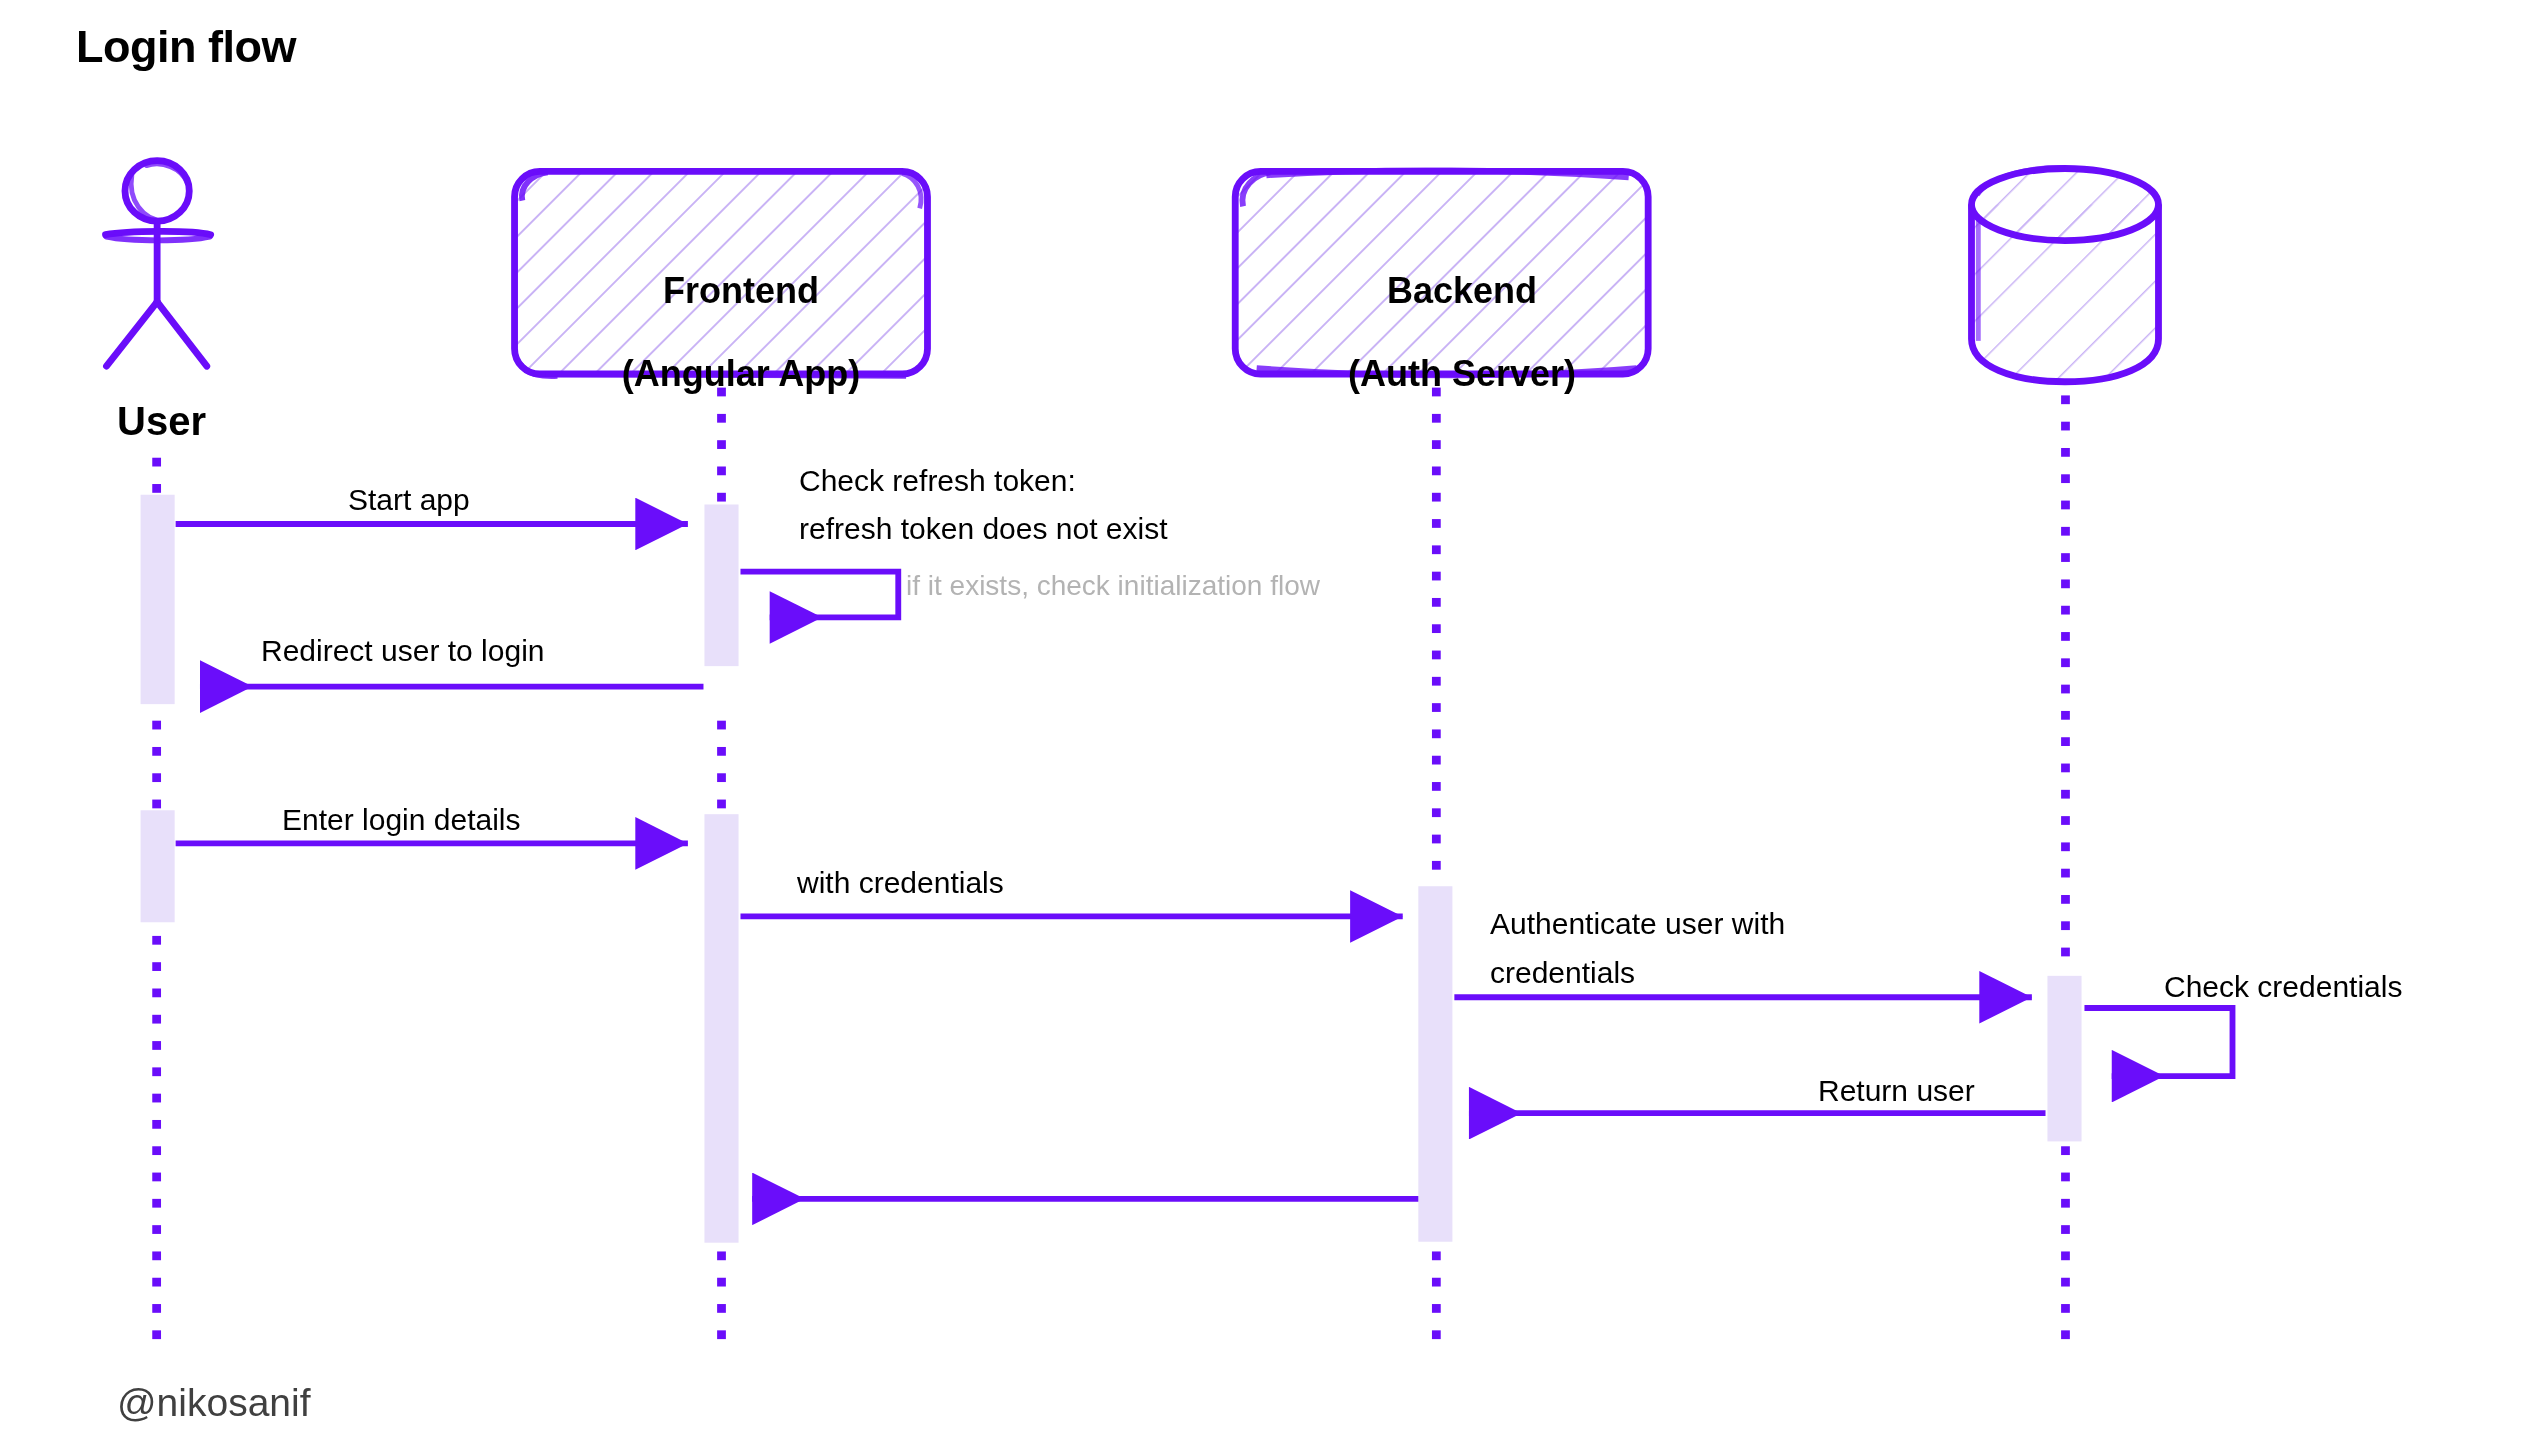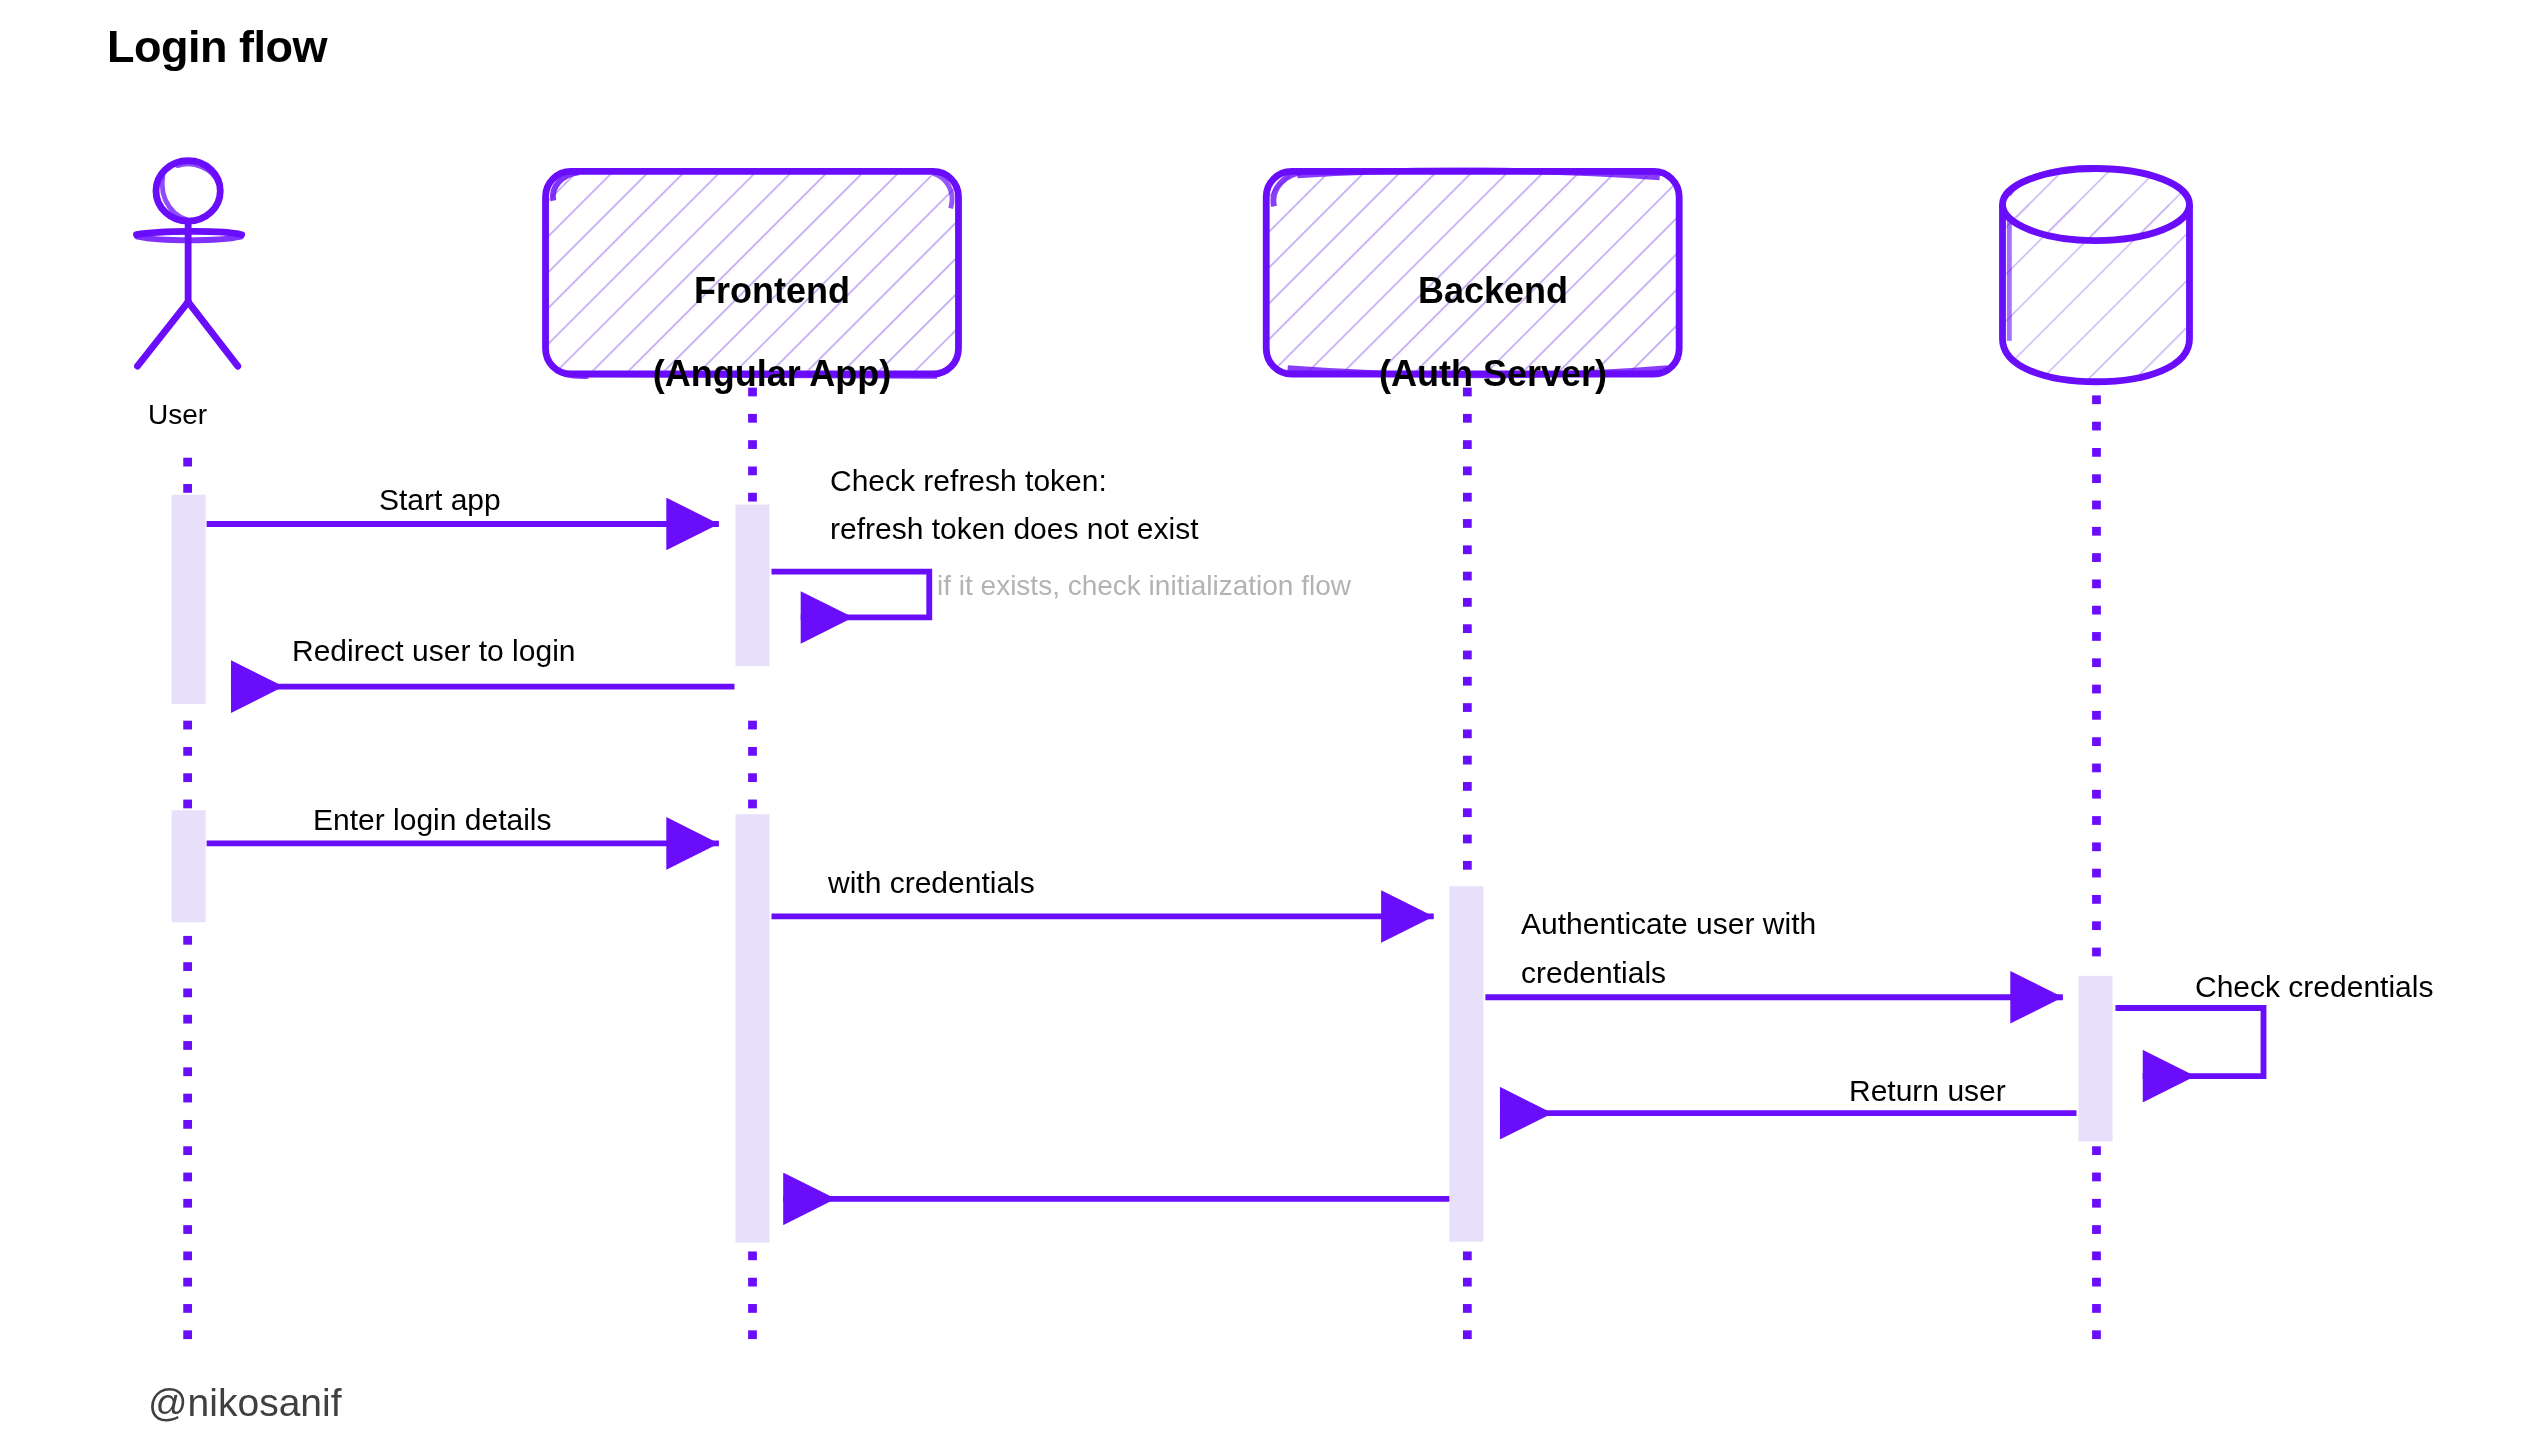--- a/index.html
+++ b/index.html
@@ -13,21 +13,20 @@
     width: 2525px;
     height: 1455px;
     overflow: hidden;
     position: relative;
   }
   #canvas-root {
     position: relative;
     width: 2174px;
     height: 1455px;
     background: #ffffff;
-    margin-left: 31px;
   }
   #diagram-svg {
     position: absolute;
     top: 0;
     left: 0;
     width: 2525px;
     height: 1455px;
     display: block;
   }
   .txt {
@@ -44,22 +43,22 @@
     letter-spacing: -0.5px;
   }
   .box-label {
     font-size: 36px;
     font-weight: bold;
     text-align: center;
     line-height: 1.15;
     width: 448px;
   }
   .participant-name {
-    font-size: 28px;
-    font-weight: normal;
+    font-size: 40px;
+    font-weight: bold;
   }
   .msg-label {
     font-size: 30px;
     font-weight: normal;
     line-height: 1.33;
   }
   .msg-label.center {
     text-align: center;
   }
   .note-label {

